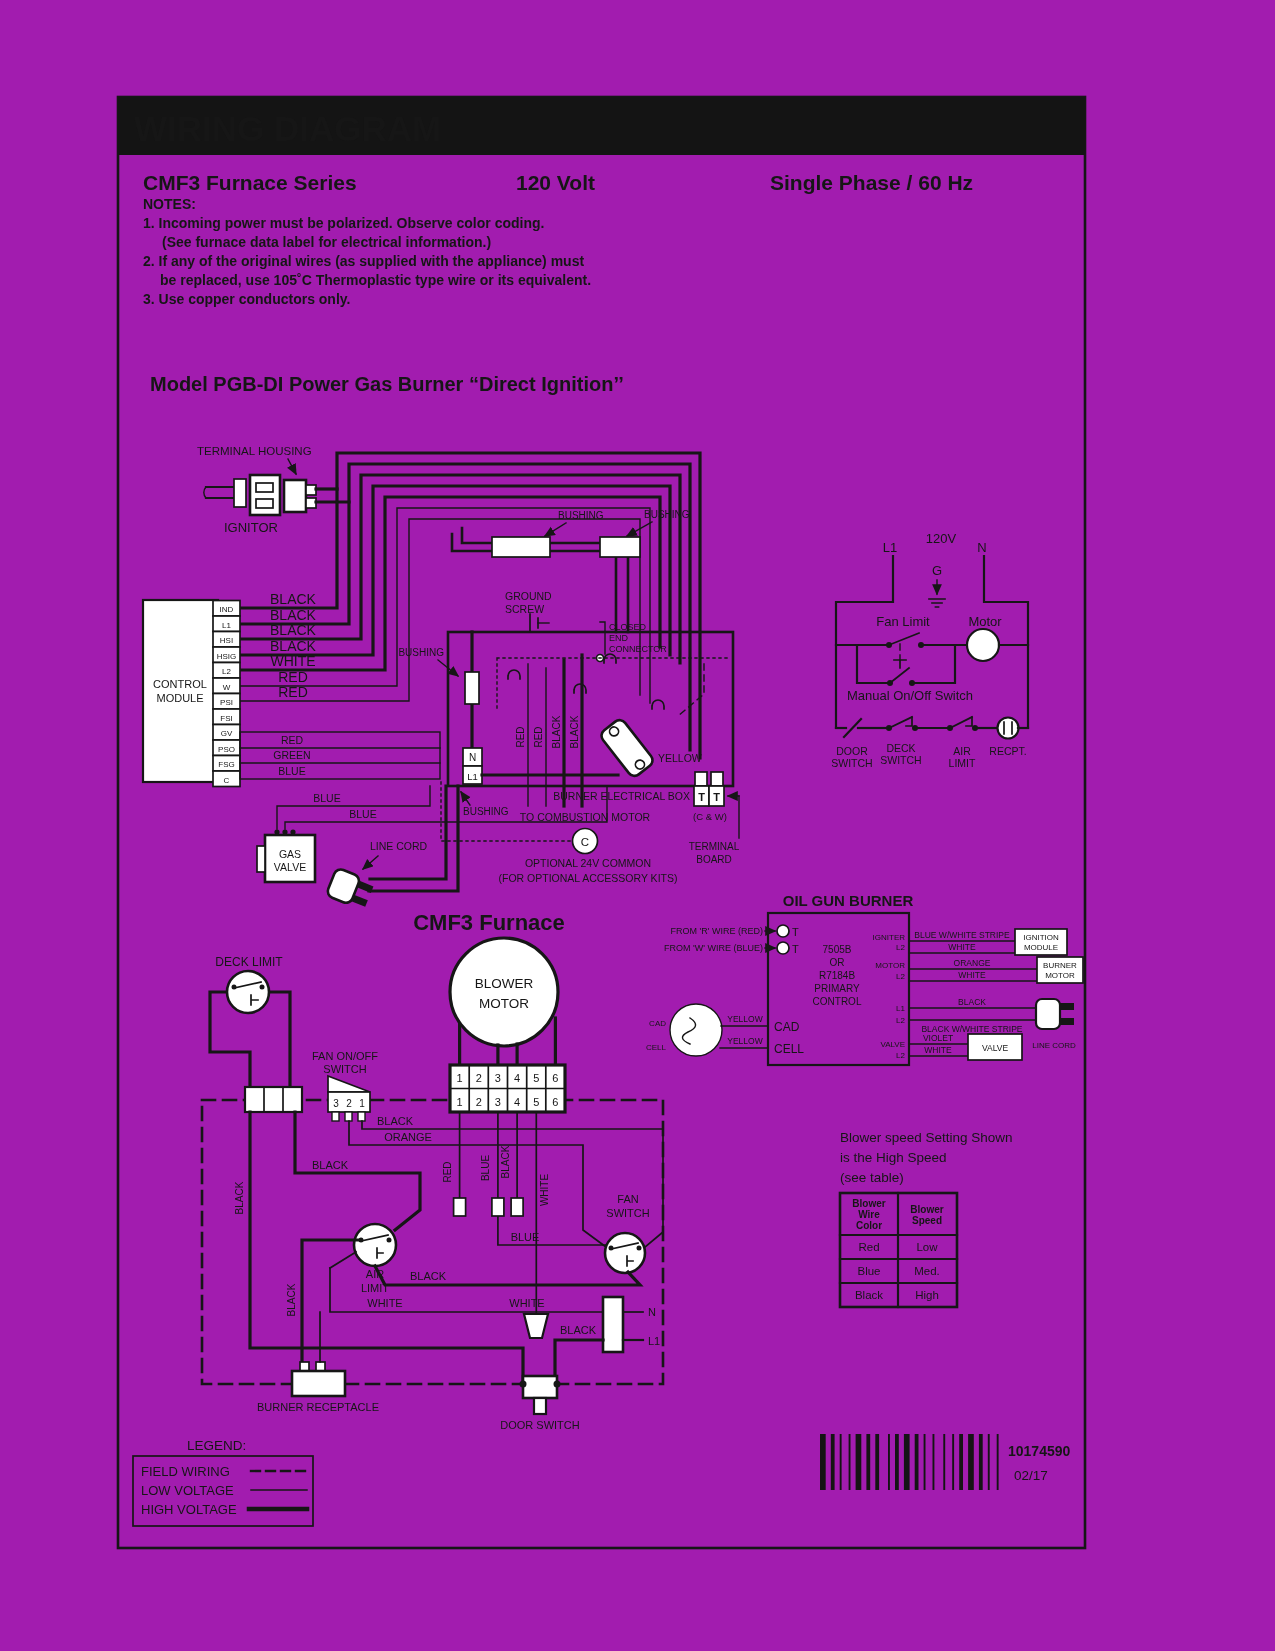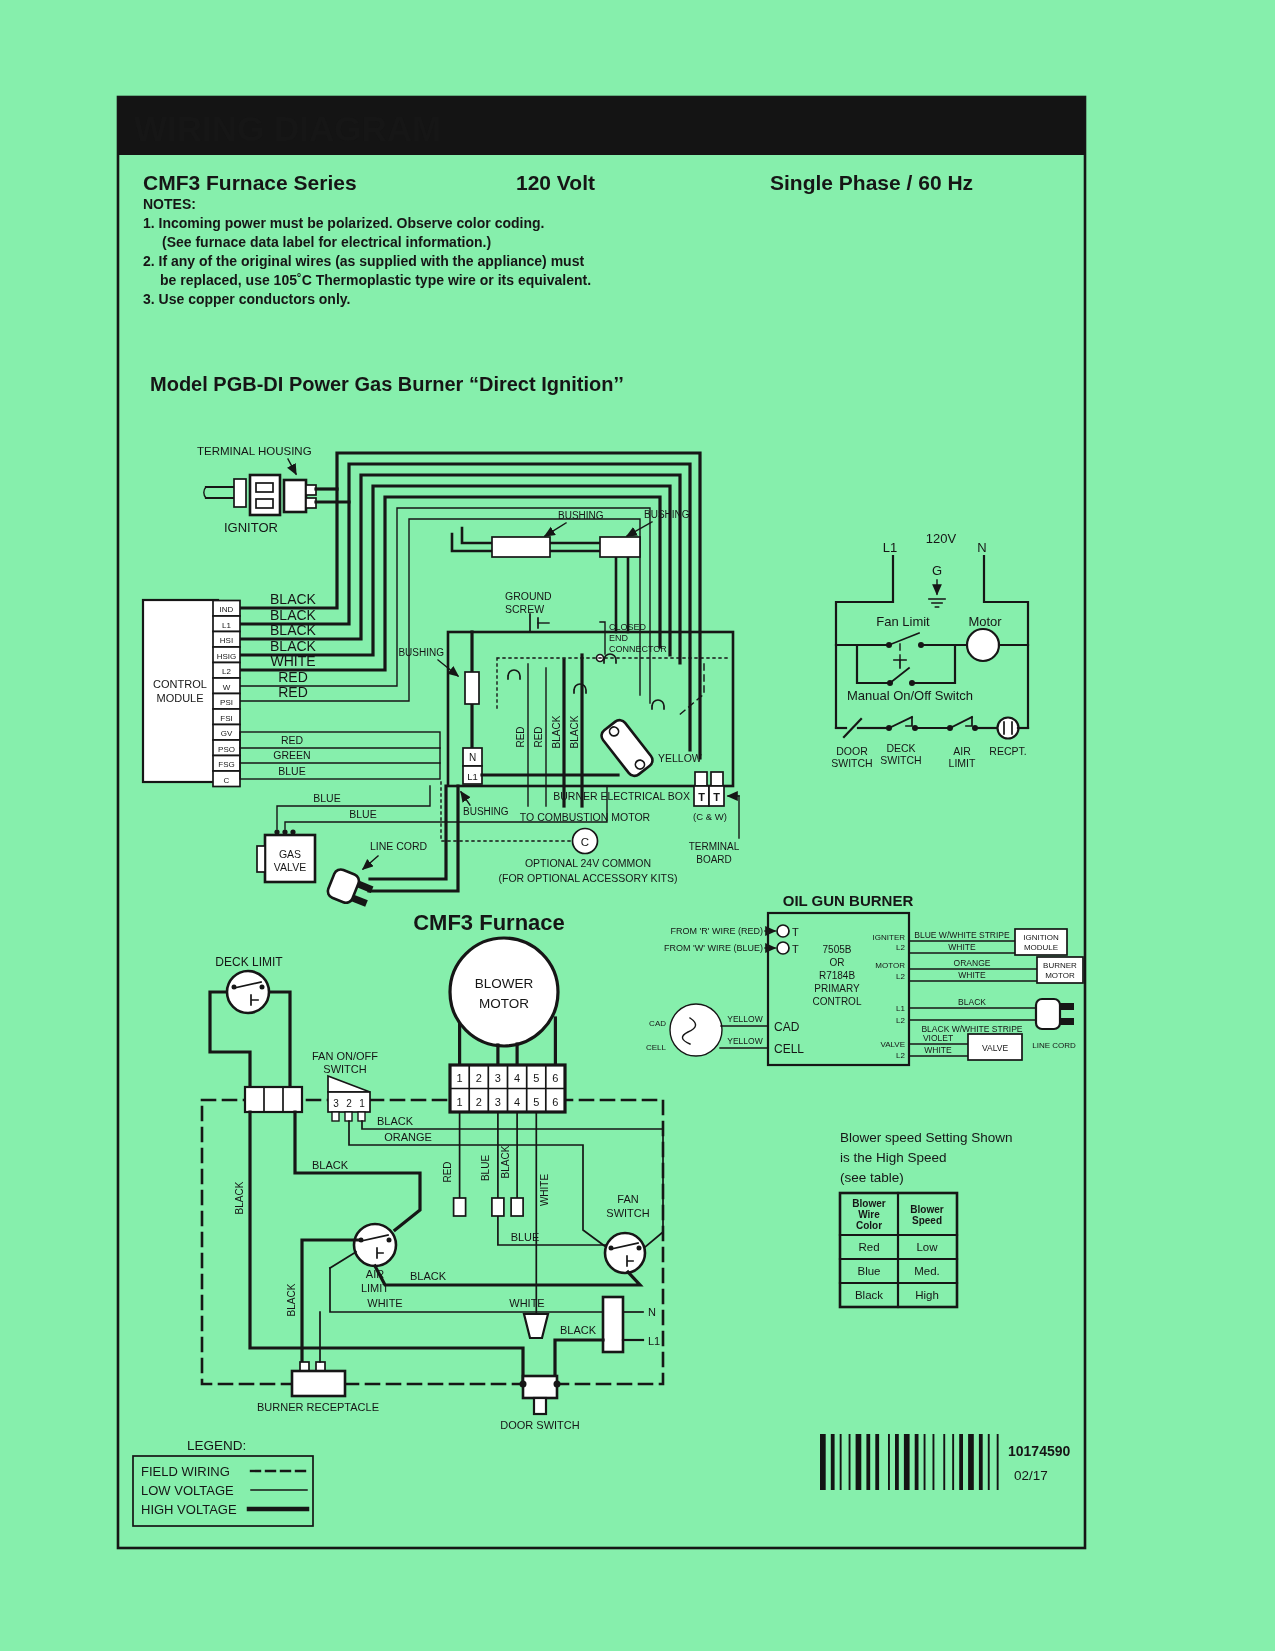--- a/index.html
+++ b/index.html
@@ -1,16 +1,16 @@
 <!DOCTYPE html>
 <html><head>
 <meta charset="utf-8">
 <style>
   html,body{margin:0;padding:0;background:#fff;}
-  #page{position:relative;width:1275px;height:1651px;background:#86efac;font-family:"Liberation Sans",sans-serif;}
+  #page{position:relative;width:1275px;height:1651px;background:#a21caf;font-family:"Liberation Sans",sans-serif;}
   svg{position:absolute;left:0;top:0;}
   .tx{font-family:"Liberation Sans",sans-serif;fill:#161616;}
   .b{font-weight:bold;}
   .mid{text-anchor:middle;}
   .end{text-anchor:end;}
   .s8{font-size:8px;}.s85{font-size:8.5px;}.s9{font-size:9px;}.s95{font-size:9.5px;}
   .s10{font-size:10px;}.s105{font-size:10.5px;}.s11{font-size:11px;}.s115{font-size:11.5px;}
   .s12{font-size:12px;}.s13{font-size:13px;}.s135{font-size:13.5px;}.s14{font-size:14px;}
   .s15{font-size:15px;}.s20{font-size:20px;}.s21{font-size:21px;}.s22{font-size:22px;}.s35{font-size:35px;}
   .ln{stroke:#161616;fill:none;stroke-linecap:square;}

